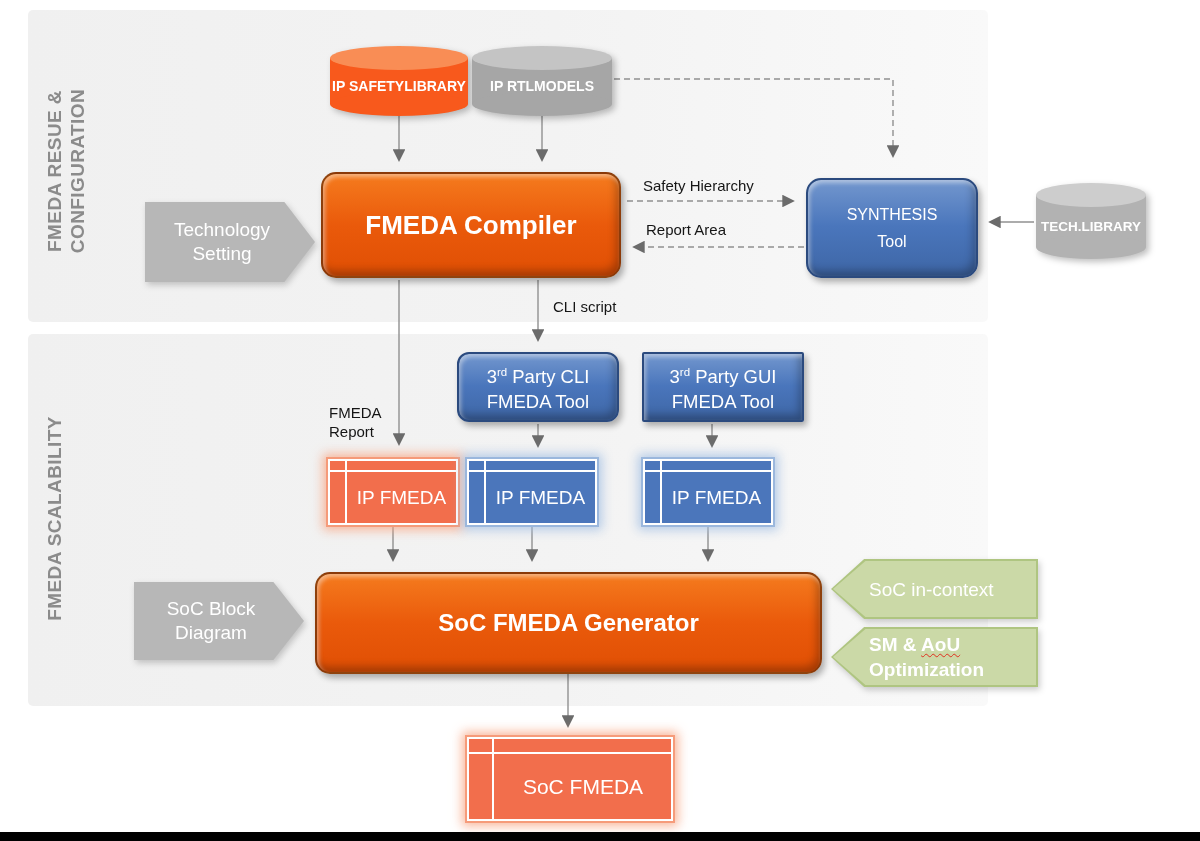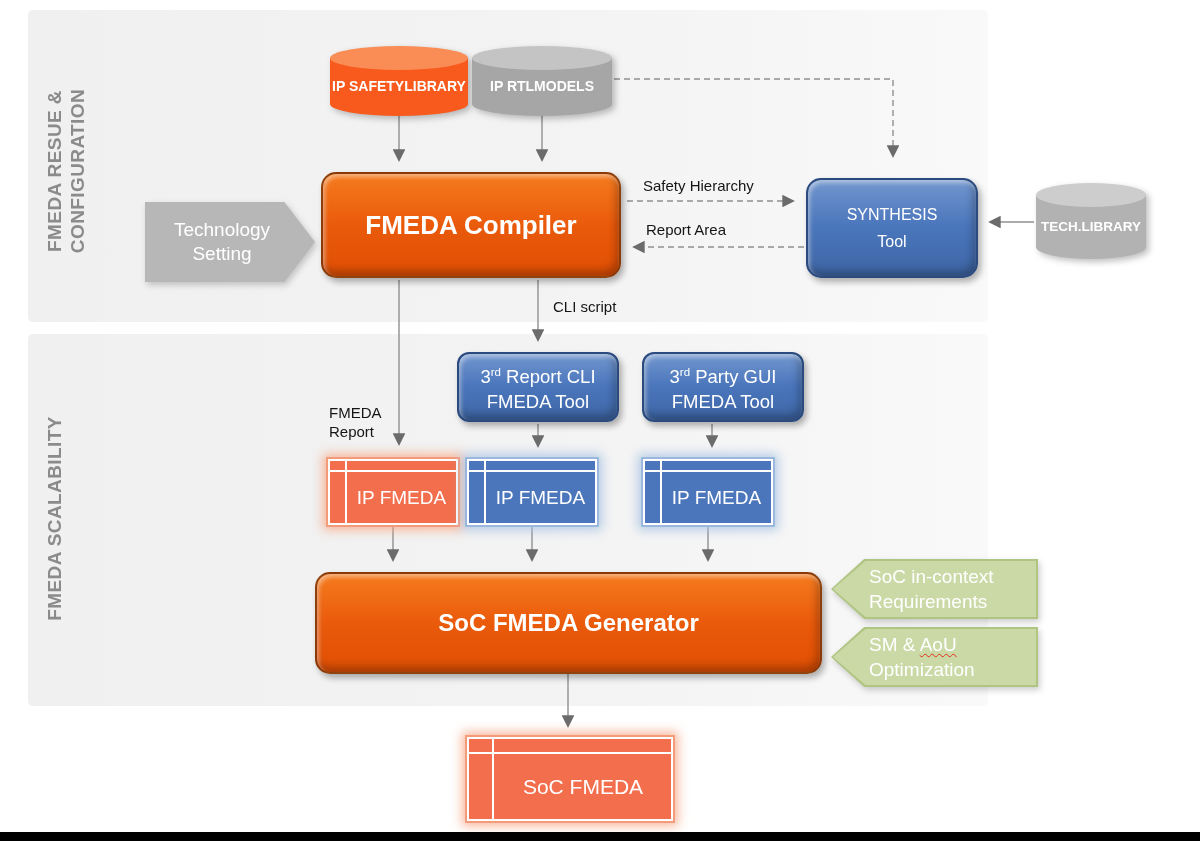--- a/index.html
+++ b/index.html
@@ -146,36 +146,42 @@
     </div>
   </div>
 
   <div class="abs chev-shadow" style="left:145px; top:202px;">
     <div class="chevR" style="width:170px; height:80px;align-items:center;">
       <span>Technology</span>
       <span>Setting</span>
     </div>
   </div>
 
+  <div class="abs chev-shadow" style="left:134px; top:582px;">
+    <div class="chevR" style="width:170px; height:78px;">
+      <span>SoC Block</span>
+      <span>Diagram</span>
+    </div>
+  </div>
 
   <div class="abs box3d orange3d" style="left:321px; top:172px; width:296px; height:102px; font-size:26px; font-weight:600;">
     <span>FMEDA Compiler</span>
   </div>
 
   <div class="abs box3d blue3d" style="left:806px; top:178px; width:168px; height:96px; font-size:16px; line-height:27px;">
     <span>SYNTHESIS</span>
     <span>Tool</span>
   </div>
 
   <div class="abs box3d blue3d" style="left:457px; top:352px; width:158px; height:66px; font-size:18.5px; line-height:25px; border-radius:12px;">
-    <span><span>3</span><sup>rd</sup><span> Report CLI</span></span>
+    <span><span>3</span><sup>rd</sup><span> Party CLI</span></span>
     <span>FMEDA Tool</span>
   </div>
 
-  <div class="abs box3d blue3d" style="left:642px; top:352px; width:158px; height:66px; font-size:18.5px; line-height:25px; border-radius:12px;">
+  <div class="abs box3d blue3d" style="left:642px; top:352px; width:158px; height:66px; font-size:18.5px; line-height:25px; border-radius:2px;">
     <span><span>3</span><sup>rd</sup><span> Party GUI</span></span>
     <span>FMEDA Tool</span>
   </div>
 
   <div class="abs box3d orange3d" style="left:315px; top:572px; width:503px; height:98px; font-size:24px; font-weight:600;">
     <span>SoC FMEDA Generator</span>
   </div>
 
   <div class="abs tbl tbl-salmon" style="left:328px; top:459px; width:130px; height:66px;">
     <div class="hline" style="top:9px;"></div>
@@ -198,27 +204,26 @@
   <div class="abs tbl tbl-salmon" style="left:467px; top:737px; width:206px; height:84px;">
     <div class="hline" style="top:13px;"></div>
     <div class="vline" style="left:23px;"></div>
     <div class="tbl-lbl" style="padding:16px 0 0 26px; font-size:21px;">SoC FMEDA</div>
   </div>
 
   <div class="abs chev-shadow" style="left:831px; top:559px;">
     <div class="chevL-outer" style="position:relative; width:207px; height:60px;">
       <div class="chevL-inner">
         <span>SoC in-context</span>
-        <span>Requirements</span>
       </div>
     </div>
   </div>
 
   <div class="abs chev-shadow" style="left:831px; top:627px;">
-    <div class="chevL-outer" style="position:relative; width:207px; height:60px;">
+    <div class="chevL-outer" style="position:relative; width:207px; height:60px;font-weight:bold;">
       <div class="chevL-inner">
         <span><span>SM &amp; </span><span class="squiggle">AoU</span></span>
         <span>Optimization</span>
       </div>
     </div>
   </div>
 
   <div class="abs edge-lbl" style="left:643px; top:176px;">Safety Hierarchy</div>
   <div class="abs edge-lbl" style="left:646px; top:220px;">Report Area</div>
   <div class="abs edge-lbl" style="left:553px; top:297px;text-align:center;">CLI script</div>

